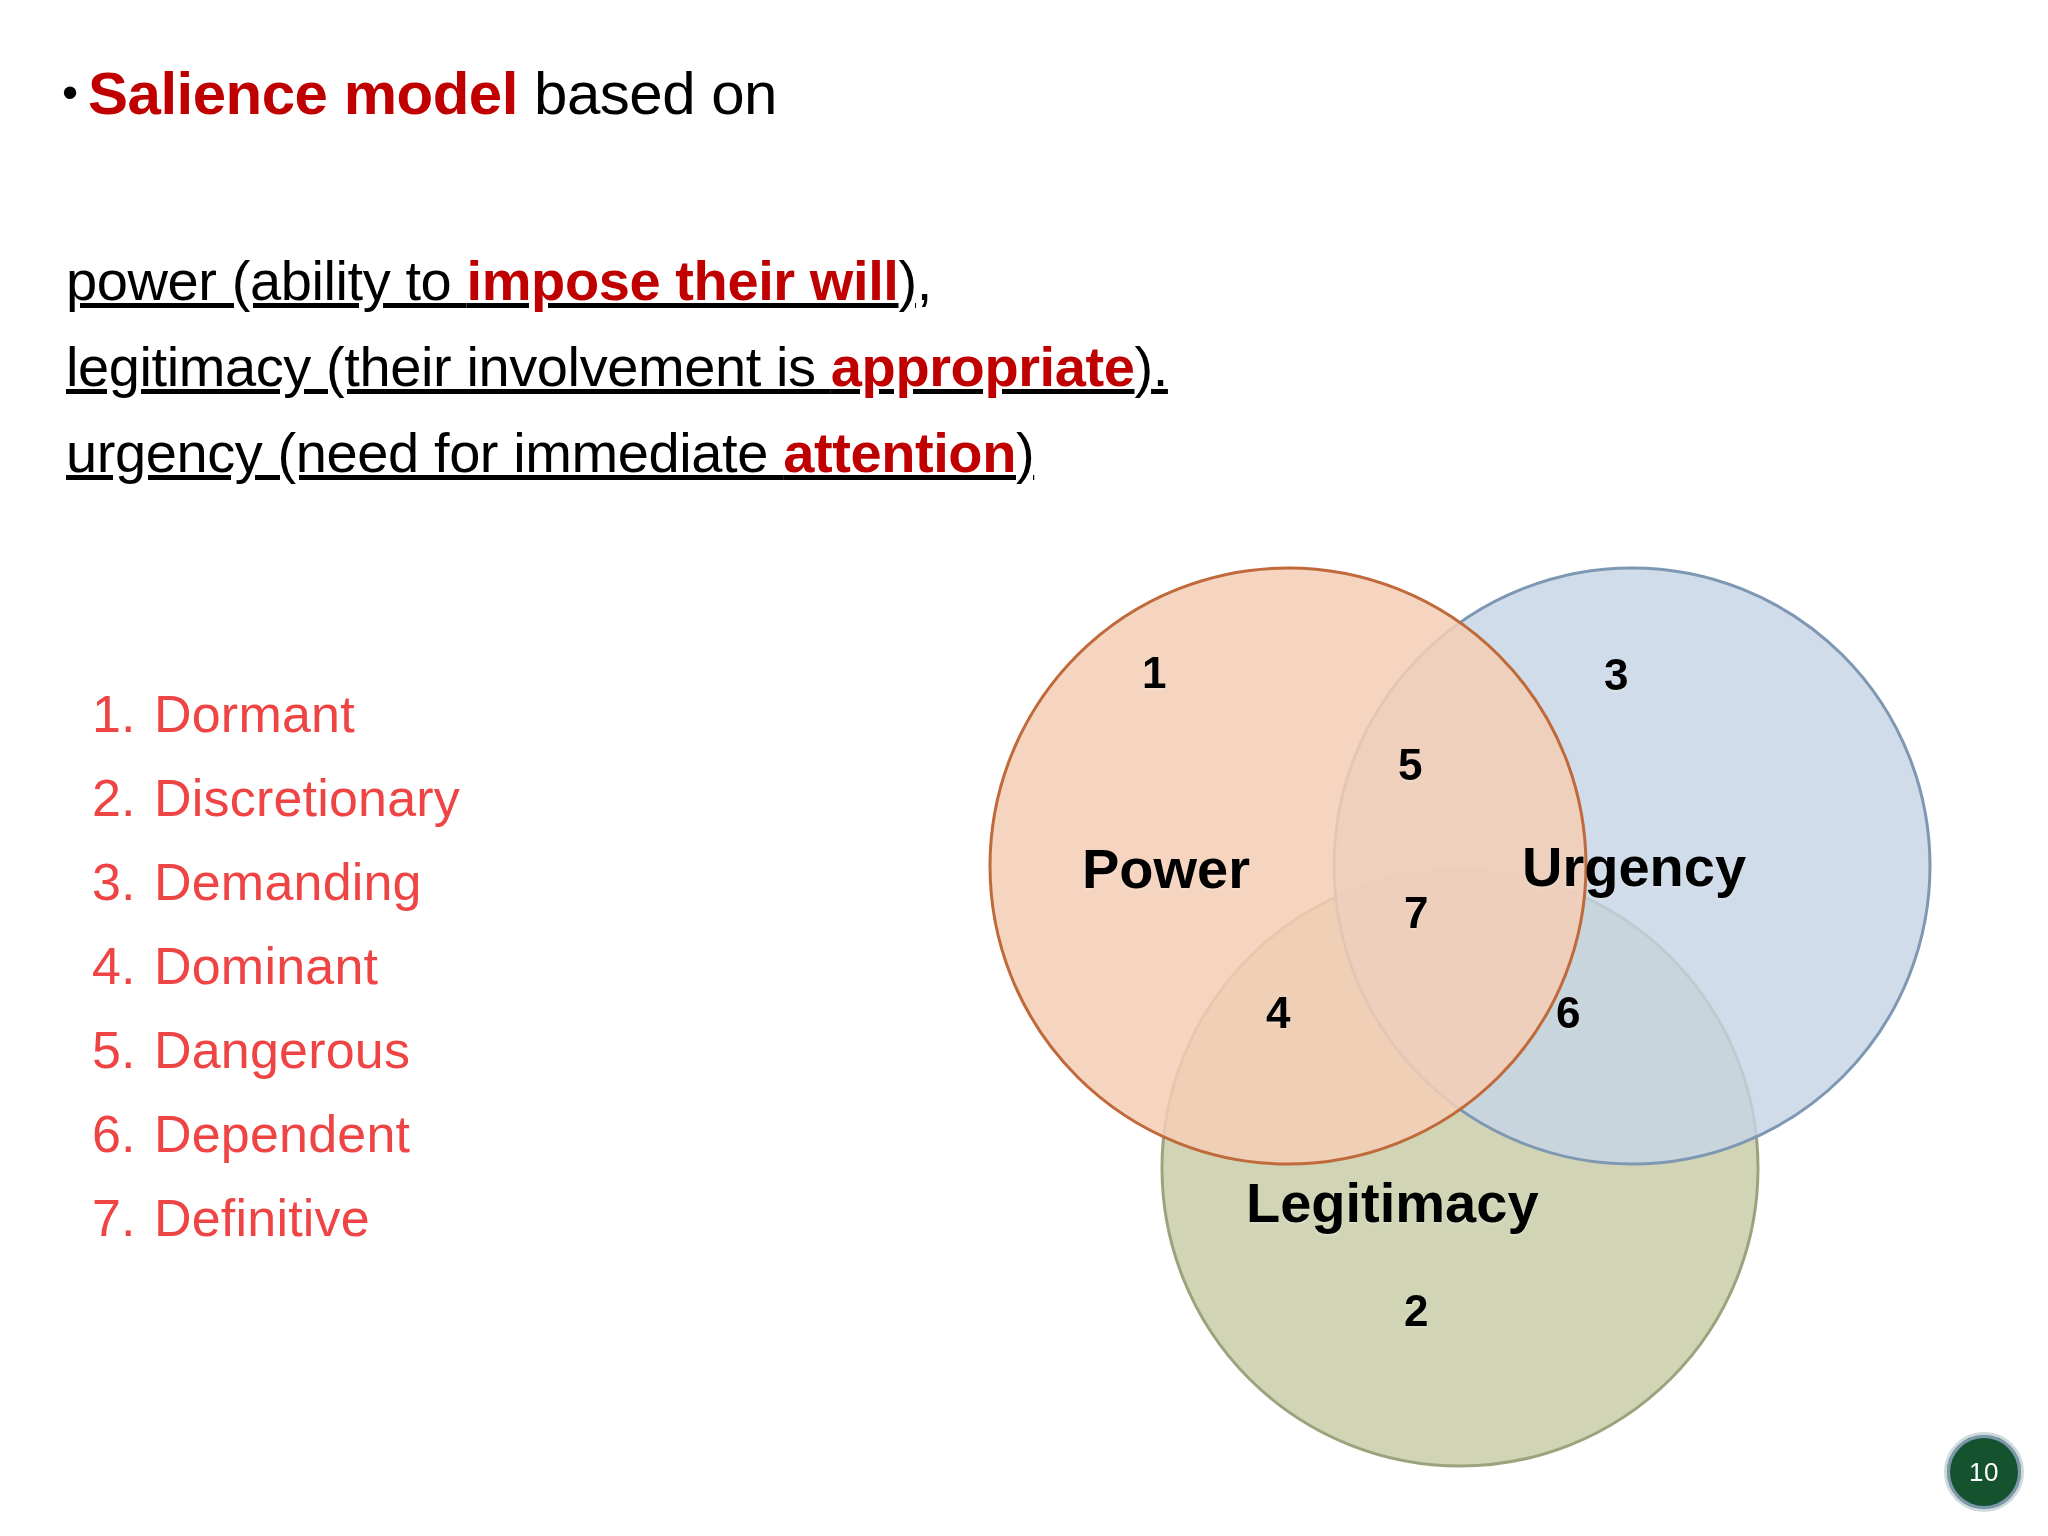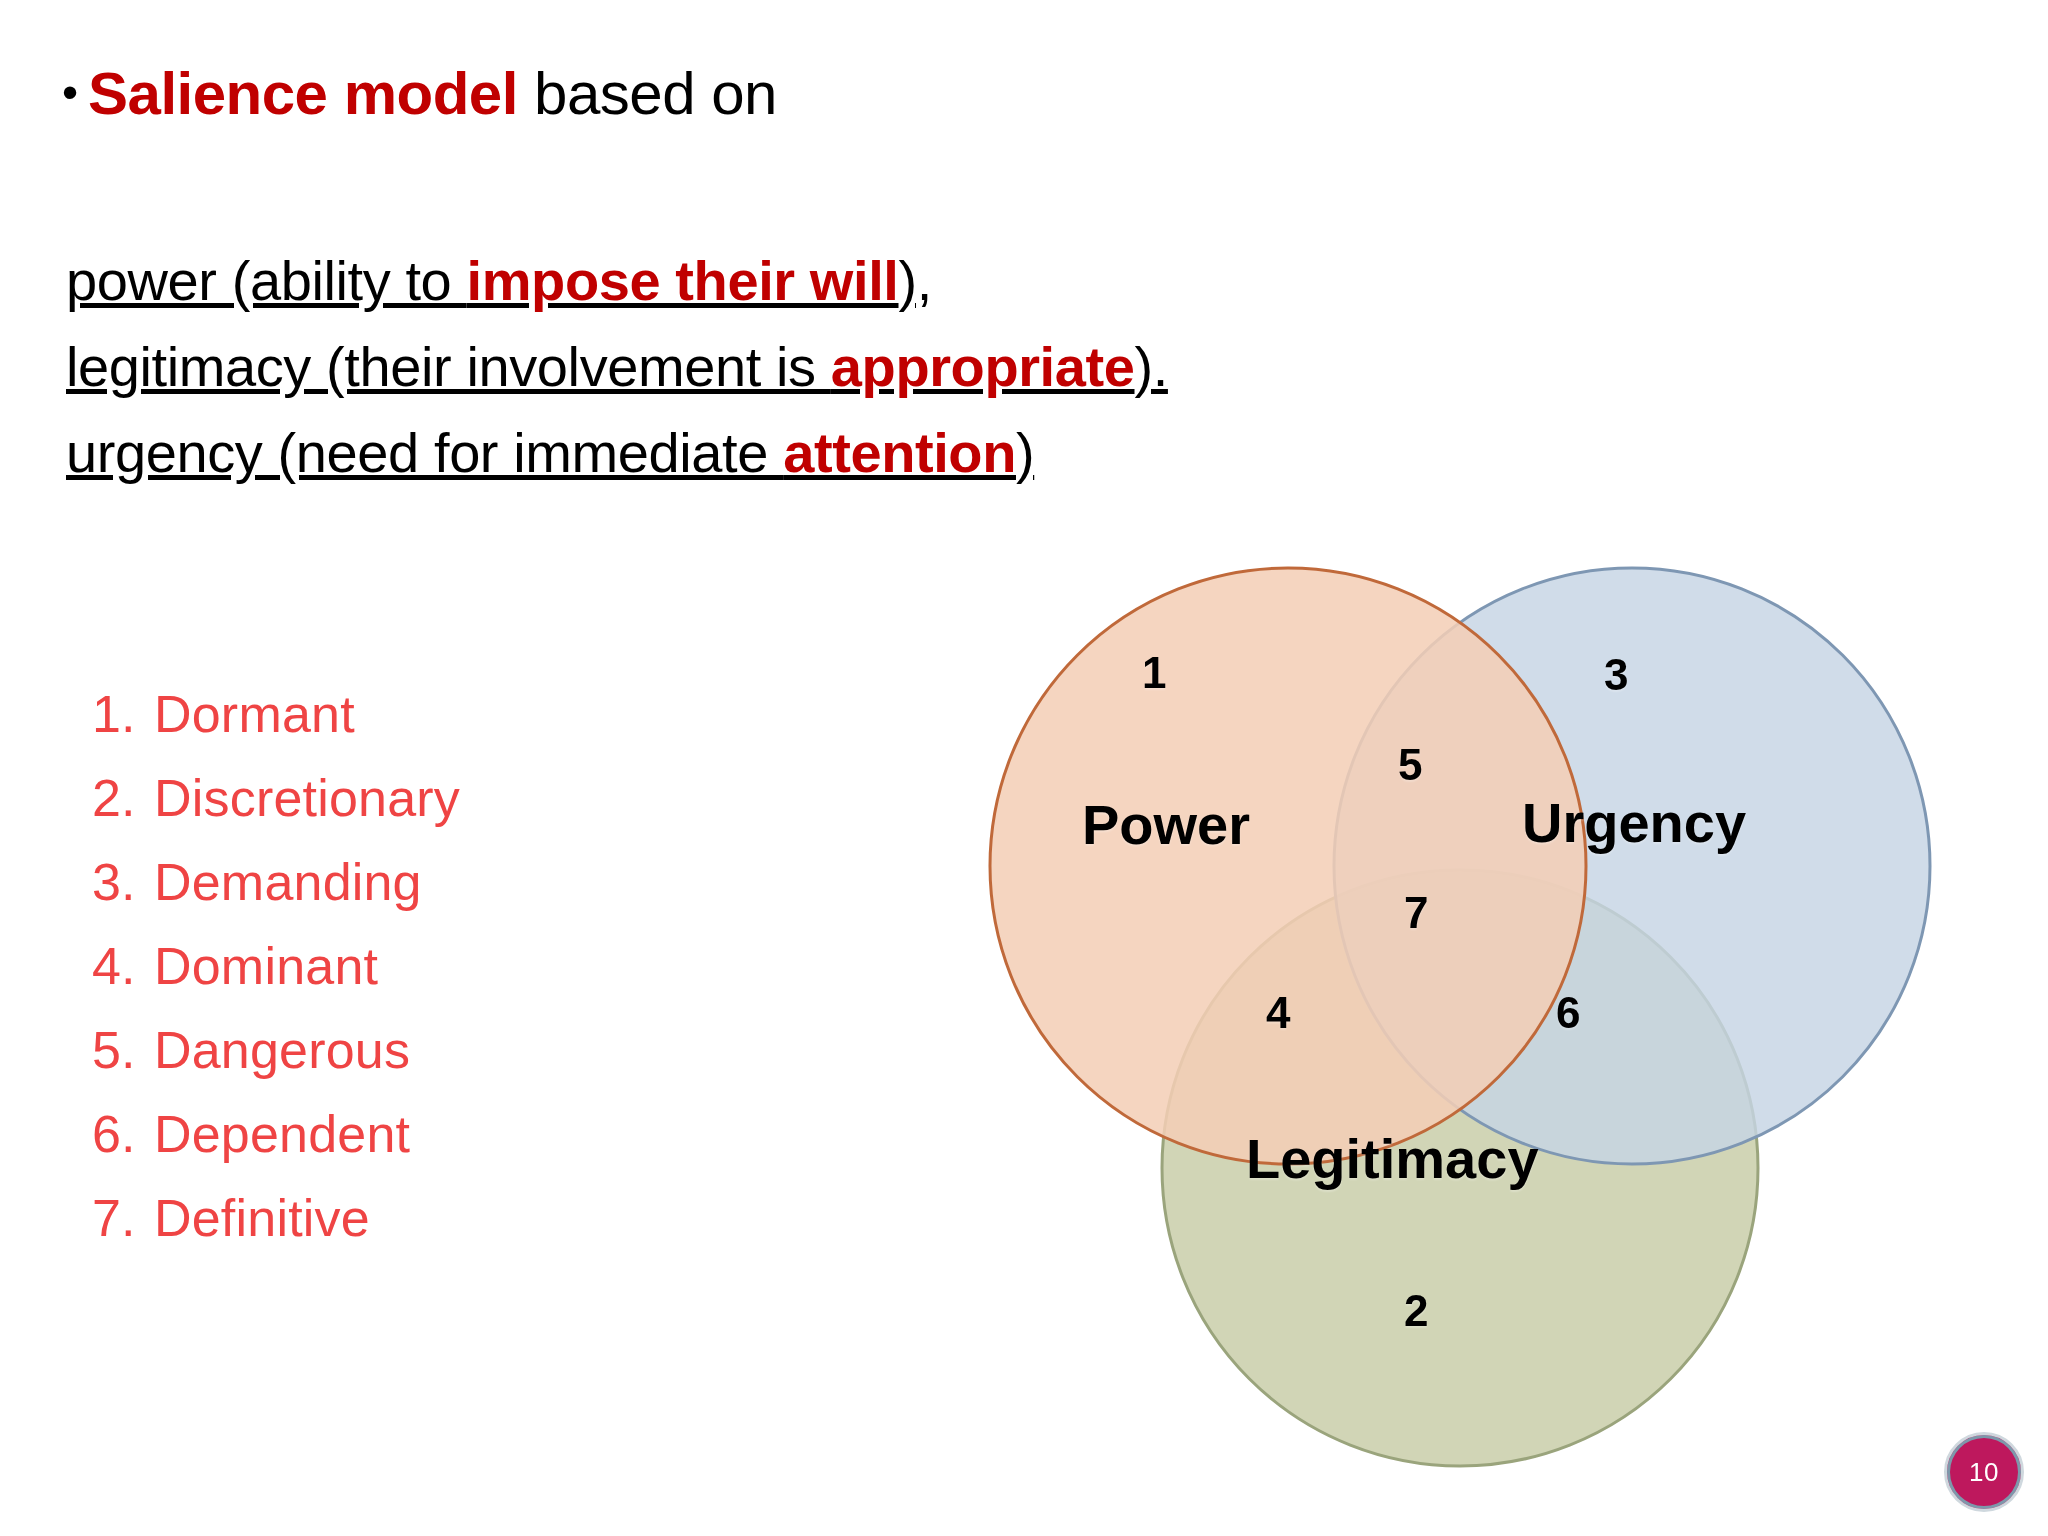--- a/index.html
+++ b/index.html
@@ -92,21 +92,21 @@
   #venn svg { display: block; width: 100%; height: 100%; }
 
   .venn-label {
     position: absolute;
     font-family: "Liberation Sans", sans-serif;
     font-weight: bold;
     color: #000000;
     white-space: nowrap;
     text-shadow: 0 2px 2px rgba(255,255,255,0.25);
   }
-  .venn-title { font-size: 56px; }
+  .venn-title { font-size: 56px; margin-top: 44px; }
   .venn-num   { font-size: 44px; }
 
   
   .lb-power      { left: 152px;  top: 244px; }
   .lb-urgency    { left: 592px;  top: 242px; }
   .lb-legitimacy { left: 316px;  top: 578px; }
   .n1 { left: 212px; top: 100px; }
   .n3 { left: 674px; top: 102px; }
   .n5 { left: 468px; top: 192px; }
   .n7 { left: 474px; top: 340px; }
@@ -115,21 +115,21 @@
   .n2 { left: 474px; top: 738px; }
 
   
   #page-badge {
     position: absolute;
     left: 1944px;
     top: 1432px;
     width: 74px;
     height: 74px;
     border-radius: 50%;
-    background: #be185d;
+    background: #14532d;
     border: 3px solid #cfd8de;
     box-shadow: 0 0 0 3px #7d98ab inset;
     display: flex;
     align-items: center;
     justify-content: center;
   }
   #page-badge .pn {
     color: #ffffff;
     font-size: 26px;
     font-family: "Liberation Sans", sans-serif;

